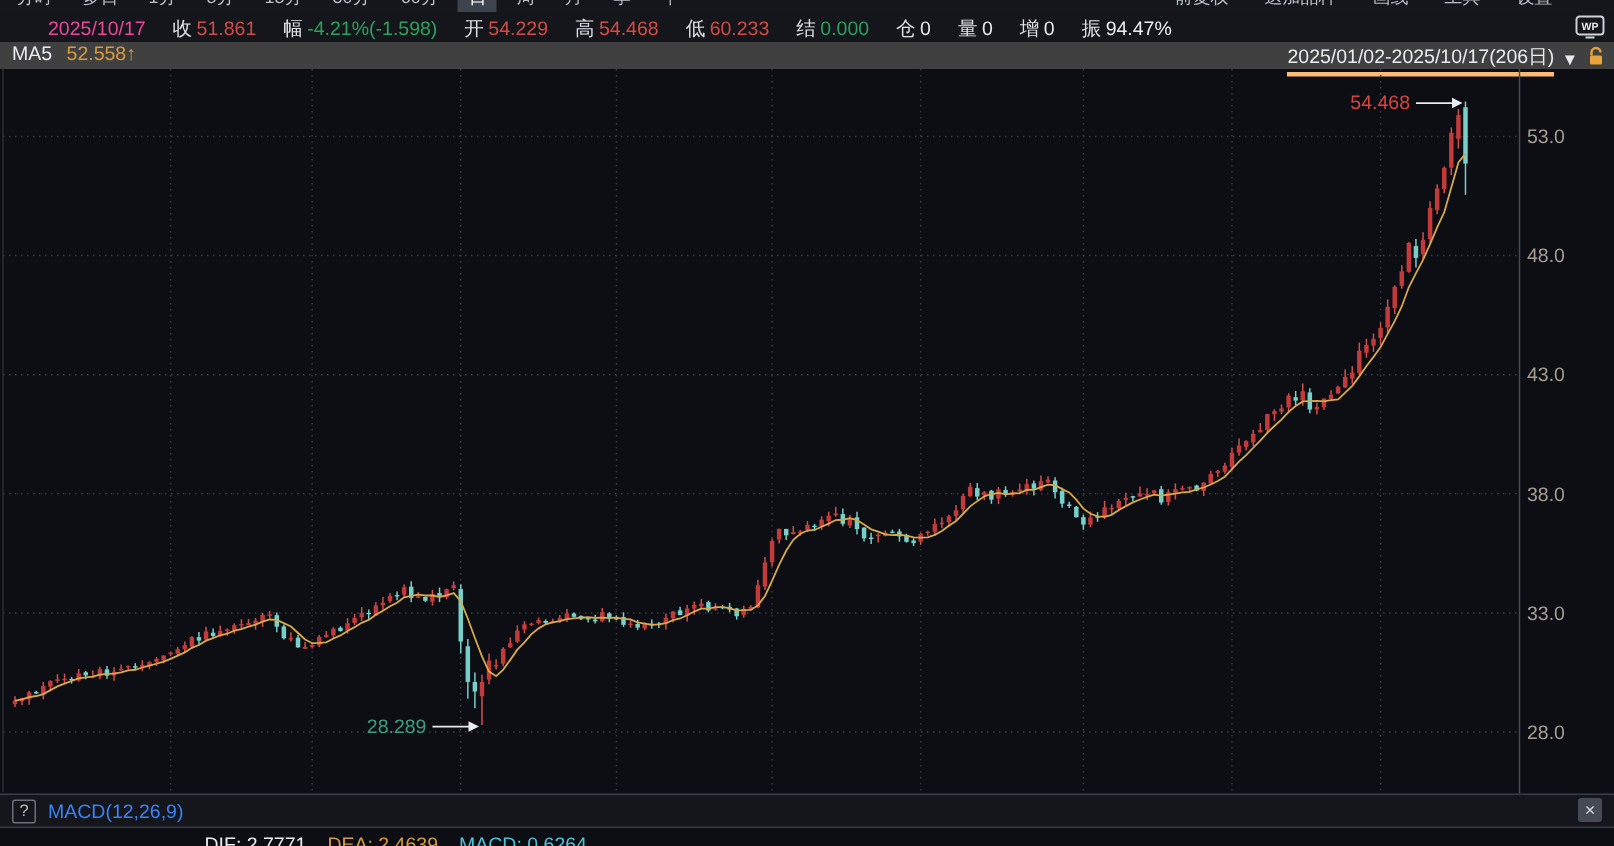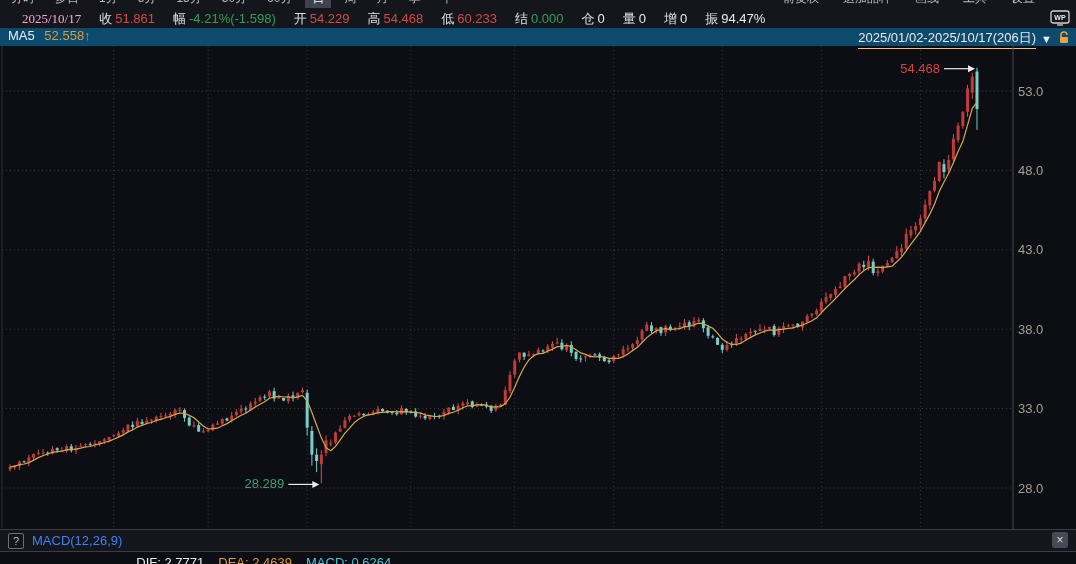--- a/index.html
+++ b/index.html
@@ -8,35 +8,35 @@
   
   .menubar{position:absolute;left:0;top:0;width:1076px;height:9px;background:#14161b;overflow:hidden;}
   .menu-left{position:absolute;left:4px;top:0;display:flex;gap:6px;}
   .menu-right{position:absolute;right:34px;top:0;display:flex;gap:10px;}
   .menu-item{font-size:12px;line-height:20px;margin-top:-12px;padding:0 7px;color:#b9bec6;white-space:nowrap;}
   .menu-item.active{background:#3e434d;color:#ffffff;}
   
   .quotebar{position:absolute;left:0;top:9px;width:1076px;height:19px;background:#14161b;
             display:flex;align-items:center;font-size:13px;white-space:nowrap;}
   .quotebar .sym{color:#f0f2f5;margin-left:8px;}
-  .quotebar .qdate{color:#f9a8d4;margin-left:22px;font-family:Liberation Serif, serif;}
+  .quotebar .qdate{color:#ec4899;margin-left:32px;}
   .qfield{margin-left:18px;display:flex;align-items:center;gap:3px;}
   .qlabel{color:#dde1e7;}
   .c-red{color:#d24b45;}
   .c-green{color:#2fa05c;}
   .c-white{color:#e8ebef;}
   .c-orange{color:#d89b3f;}
   .c-cyan{color:#4fc3d6;}
   .wpicon{position:absolute;right:5px;top:1px;}
   
-  .marow{position:absolute;left:0;top:28px;width:1076px;height:18px;background:#0c4a6e;font-size:13px;}
+  .marow{position:absolute;left:0;top:28px;width:1076px;height:18px;background:#404040;font-size:13px;}
   .marow .malabel{color:#e8ebef;margin-left:8px;}
   .marow .mavalue{color:#d89b3f;margin-left:6px;}
   .range{position:absolute;right:24px;top:1px;display:flex;align-items:center;gap:5px;}
-  .range .rtext{color:#e8ebef;font-size:13px;border-bottom:1px solid #fdba74;padding-bottom:1px;}
+  .range .rtext{color:#e8ebef;font-size:13px;border-bottom:3px solid #fdba74;padding-bottom:1px;}
   .range .tri{color:#e8ebef;font-size:11px;}
   .lock{position:absolute;right:6px;top:3px;}
   
   #chart{position:absolute;left:0;top:46px;cursor:crosshair;}
   
   .div1{position:absolute;left:0;top:529px;width:1076px;height:1px;background:#383d47;}
   .indbar{position:absolute;left:0;top:530px;width:1076px;height:21px;background:#14161b;
           display:flex;align-items:center;font-size:13px;white-space:nowrap;}
   .helpicon{width:14px;height:14px;margin-left:8px;border:1px solid #6a6f78;border-radius:2px;
             color:#b8bcc2;font-size:11px;line-height:14px;text-align:center;}

